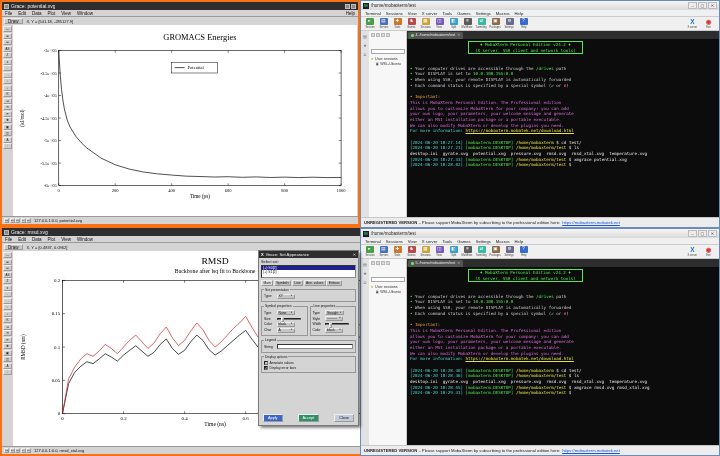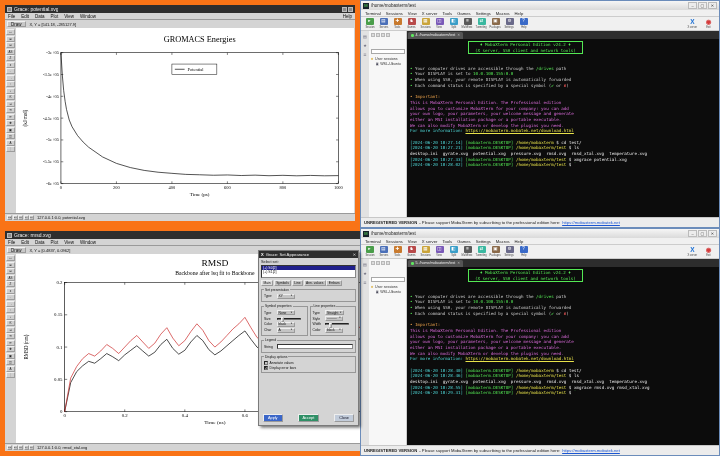--- a/index.html
+++ b/index.html
@@ -1,19 +1,19 @@
 <!DOCTYPE html>
 <html><head>
 <meta charset="utf-8">
 <style>
   *{margin:0;padding:0;box-sizing:border-box}
   html,body{width:720px;height:456px;overflow:hidden}
   body{background:#1b1b1b;font-family:"Liberation Sans",sans-serif;position:relative}
   .screen{position:absolute;inset:0}
-  .window{position:absolute;border:5px solid #f97316;display:flex;flex-direction:column;overflow:hidden}
+  .window{position:absolute;border:2px solid #f97316;display:flex;flex-direction:column;overflow:hidden}
 
   
   .grace{background:#d4d4d4}
   .g-title{height:8px;background:#2e2e2e;color:#eee;font-size:5px;display:flex;align-items:center;gap:2px;padding:0 2px;flex:none}
   .g-title .wbox{width:5px;height:5px;background:#8a8a8a;border:0.5px solid #bbb;flex:none}
   .g-title-text{white-space:nowrap;overflow:hidden}
   .g-title-btns{margin-left:auto;display:flex;gap:1px}
   .g-menu{height:7px;background:#d4d4d4;display:flex;align-items:center;font-size:4.5px;color:#111;padding:0 3px;border-bottom:0.5px solid #9a9a9a;flex:none}
   .menu-left{display:flex;gap:6px}
   .g-menu .menu-item,.m-menu .menu-item{white-space:nowrap;cursor:default}

